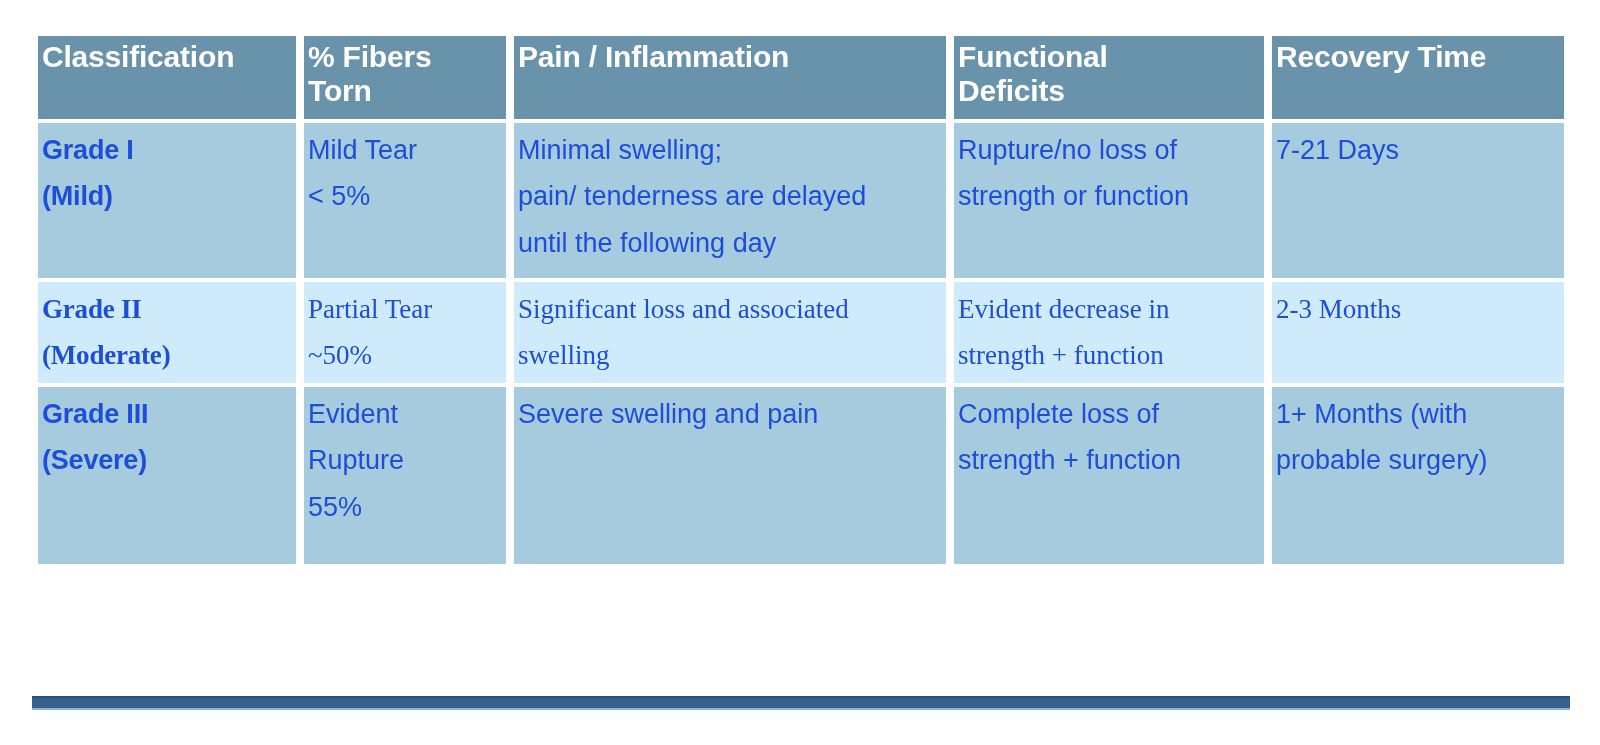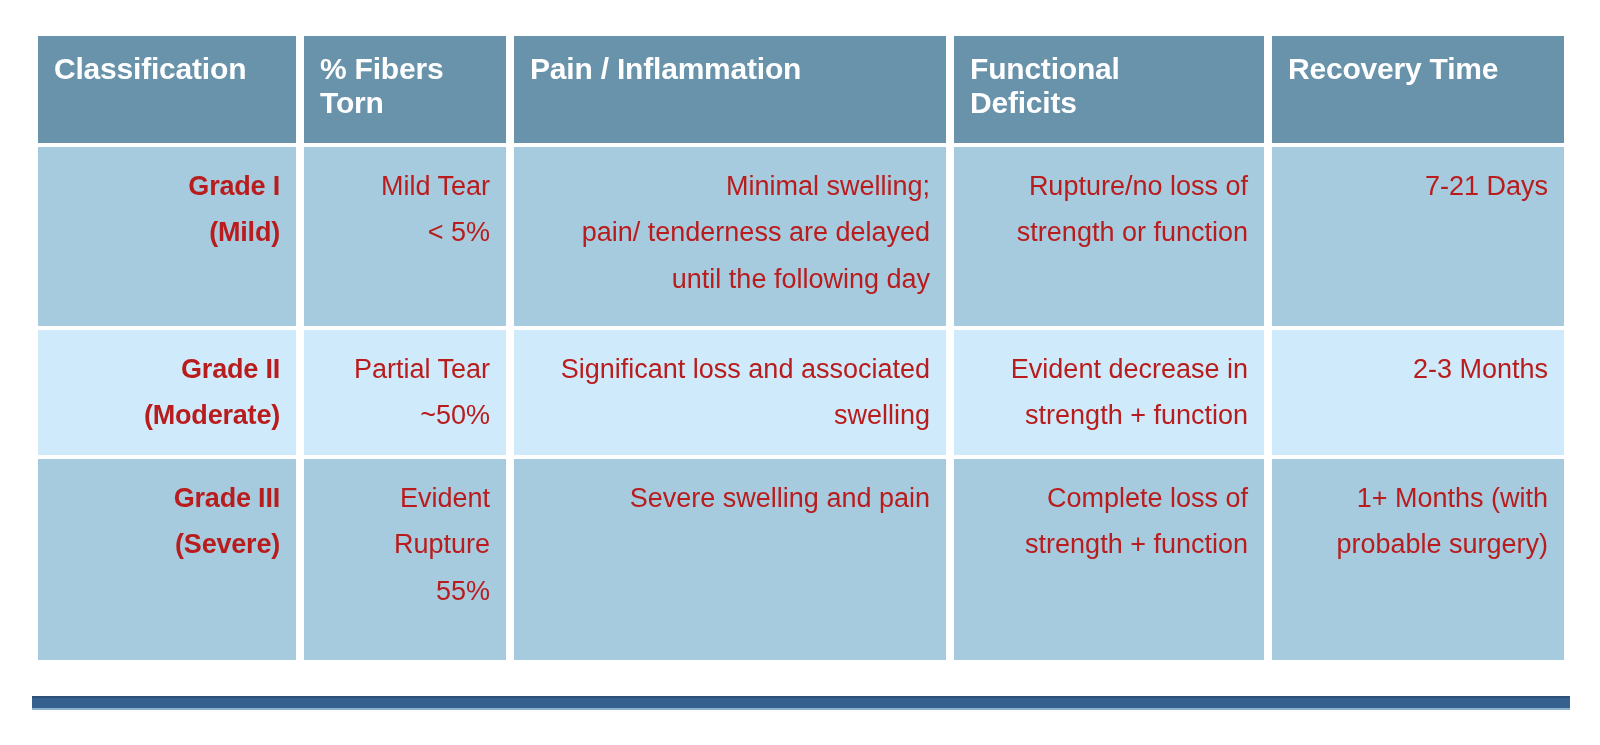--- a/index.html
+++ b/index.html
@@ -26,21 +26,21 @@
     left: 30px;
     top: 32px;
     width: 1510px;
     border-collapse: separate;
     border-spacing: 8px 4px;
     table-layout: fixed;
   }
 
   .grade-table th,
   .grade-table td {
-    padding: 16px;
+    padding: 4px;
     margin: 18px;
     vertical-align: top;
   }
 
   
   col.c-classification { width: 258px; }
   col.c-fibers         { width: 202px; }
   col.c-pain           { width: 432px; }
   col.c-functional     { width: 310px; }
   col.c-recovery       { width: 292px; }
@@ -58,36 +58,36 @@
     height: 75px;
     box-sizing: content-box;
   }
   .head-cell .hl { display: block; white-space: pre; }
 
   
   .row-a .body-cell { background: #a6cade; }
   .row-b .body-cell { background: #cfeafa; }
 
   .body-cell {
-    color: #b91c1c;
+    color: #1d4ed8;
     font-size: 27px;
     line-height: 1.72;
     padding: 18px 16px 20px 22px;
-    text-align: right;
+    text-align: left;
   }
   .body-cell .bl { display: block; white-space: pre; }
 
   .cell-strong .bl {
     font-weight: bold;
     letter-spacing: -0.2px;
   }
 
   
   .row-h1 .body-cell { height: 147px; }
-  .row-h2 .body-cell { height: 71px;  }
+  .row-h2 .body-cell { height: 71px; font-family: Liberation Serif, serif;  }
   .row-h3 .body-cell { height: 169px; }
 
   
   .bottom-bar {
     position: absolute;
     left: 32px;
     top: 696px;
     width: 1538px;
     height: 14px;
     background: #36618f;

